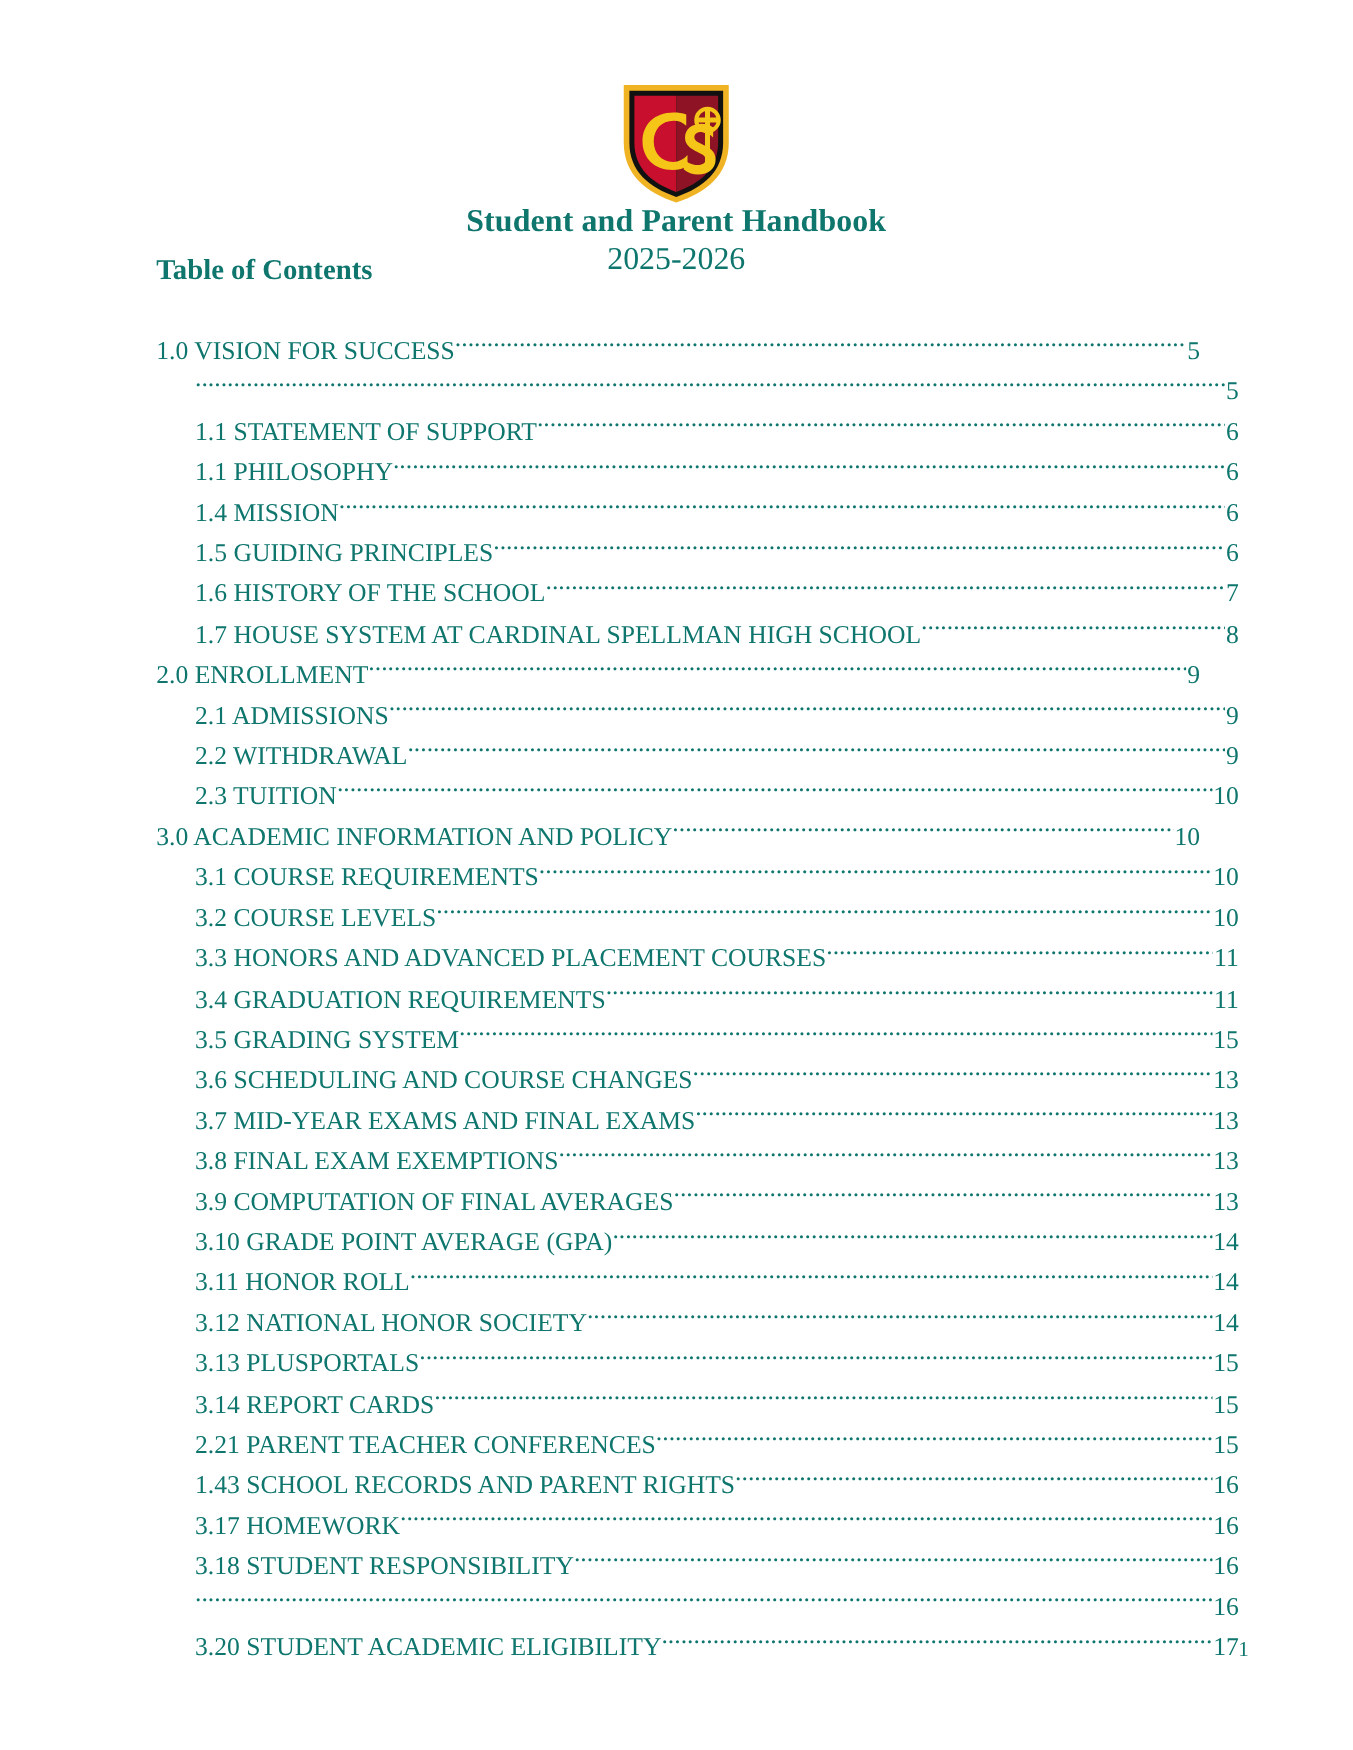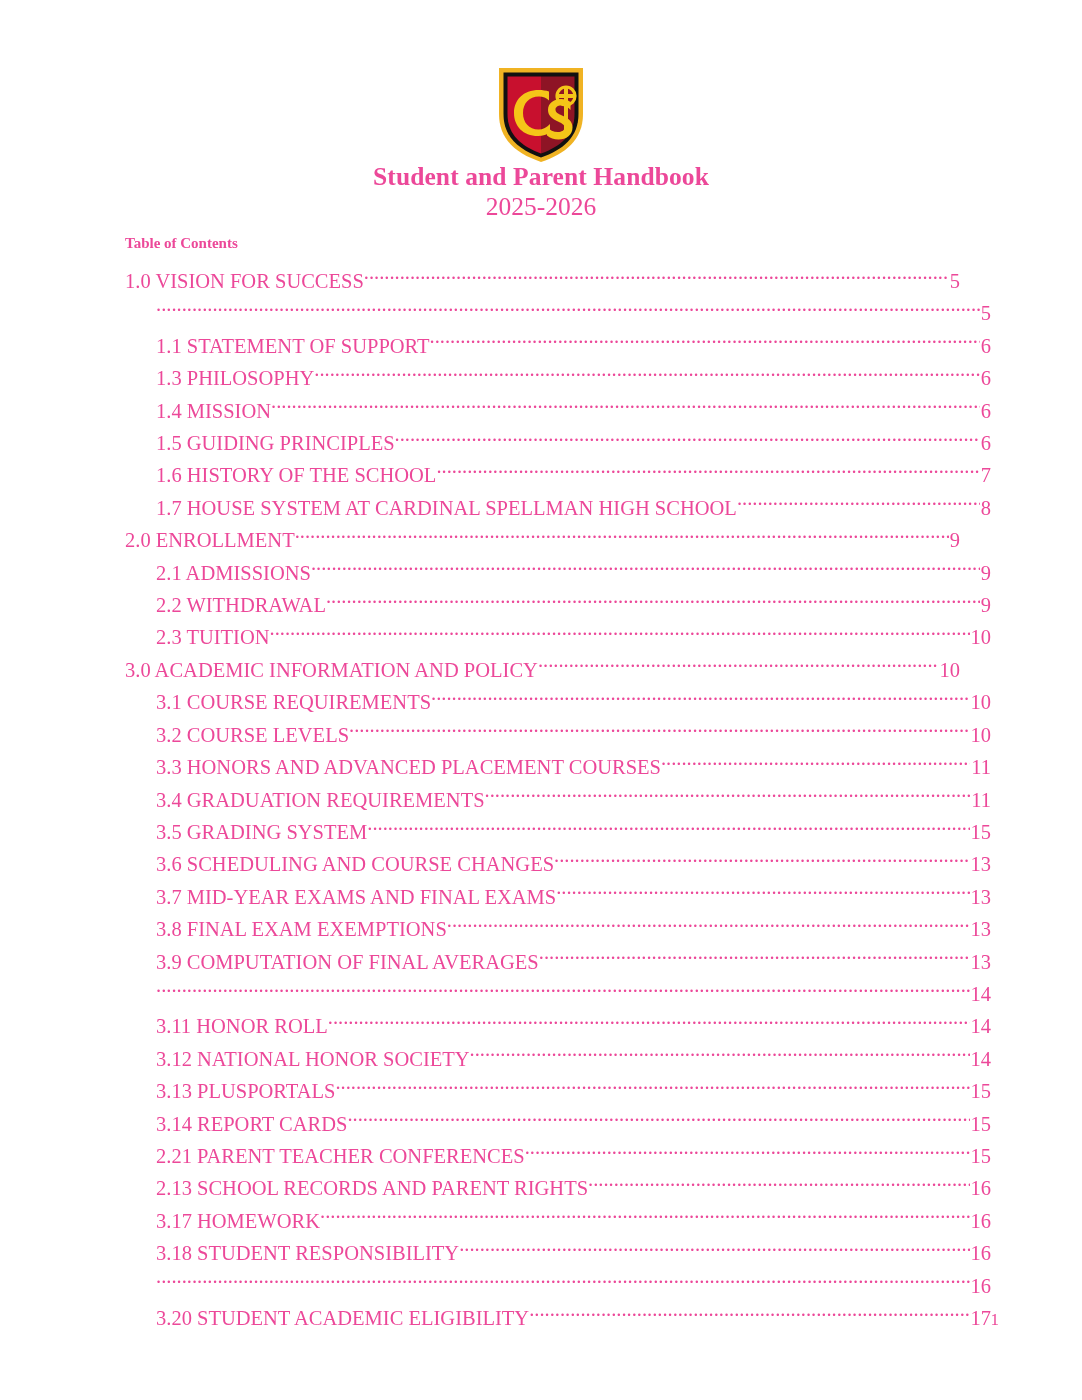--- a/index.html
+++ b/index.html
@@ -7,21 +7,21 @@
     padding: 0;
     background: #ffffff;
   }
   .page {
     position: relative;
     width: 1082px;
     height: 1400px;
     background: #ffffff;
     margin: 0 auto;
     font-family: "Liberation Serif", "DejaVu Serif", serif;
-    color: #ec4899;
+    color: #0f766e;
     overflow: hidden;
   }
 
   
   .logo-wrap {
     position: absolute;
     top: 62px;
     left: 0;
     width: 1082px;
     display: flex;
@@ -48,23 +48,23 @@
     width: 1082px;
     text-align: center;
     font-size: 25.5px;
     font-weight: normal;
     line-height: 30px;
   }
 
   
   .toc-heading {
     position: absolute;
-    top: 231px;
+    top: 204px;
     left: 125px;
-    font-size: 15px;
+    font-size: 23px;
     font-weight: bold;
     line-height: 24px;
   }
 
   .toc {
     position: absolute;
     top: 265px;
     left: 125px;
     width: 835px;
   }
@@ -176,21 +176,21 @@
       <div class="toc-entry level-2">
         <span class="toc-dots"></span>
         <span class="toc-page">5</span>
       </div>
       <div class="toc-entry level-2">
         <span class="toc-label">1.1 STATEMENT OF SUPPORT</span>
         <span class="toc-dots"></span>
         <span class="toc-page">6</span>
       </div>
       <div class="toc-entry level-2">
-        <span class="toc-label">1.3 PHILOSOPHY</span>
+        <span class="toc-label">1.1 PHILOSOPHY</span>
         <span class="toc-dots"></span>
         <span class="toc-page">6</span>
       </div>
       <div class="toc-entry level-2">
         <span class="toc-label">1.4 MISSION</span>
         <span class="toc-dots"></span>
         <span class="toc-page">6</span>
       </div>
       <div class="toc-entry level-2">
         <span class="toc-label">1.5 GUIDING PRINCIPLES</span>
@@ -271,20 +271,21 @@
         <span class="toc-label">3.8 FINAL EXAM EXEMPTIONS</span>
         <span class="toc-dots"></span>
         <span class="toc-page">13</span>
       </div>
       <div class="toc-entry level-2">
         <span class="toc-label">3.9 COMPUTATION OF FINAL AVERAGES</span>
         <span class="toc-dots"></span>
         <span class="toc-page">13</span>
       </div>
       <div class="toc-entry level-2">
+        <span class="toc-label">3.10 GRADE POINT AVERAGE (GPA)</span>
         <span class="toc-dots"></span>
         <span class="toc-page">14</span>
       </div>
       <div class="toc-entry level-2">
         <span class="toc-label">3.11 HONOR ROLL</span>
         <span class="toc-dots"></span>
         <span class="toc-page">14</span>
       </div>
       <div class="toc-entry level-2">
         <span class="toc-label">3.12 NATIONAL HONOR SOCIETY</span>
@@ -300,21 +301,21 @@
         <span class="toc-label">3.14 REPORT CARDS</span>
         <span class="toc-dots"></span>
         <span class="toc-page">15</span>
       </div>
       <div class="toc-entry level-2">
         <span class="toc-label">2.21 PARENT TEACHER CONFERENCES</span>
         <span class="toc-dots"></span>
         <span class="toc-page">15</span>
       </div>
       <div class="toc-entry level-2">
-        <span class="toc-label">2.13 SCHOOL RECORDS AND PARENT RIGHTS</span>
+        <span class="toc-label">1.43 SCHOOL RECORDS AND PARENT RIGHTS</span>
         <span class="toc-dots"></span>
         <span class="toc-page">16</span>
       </div>
       <div class="toc-entry level-2">
         <span class="toc-label">3.17 HOMEWORK</span>
         <span class="toc-dots"></span>
         <span class="toc-page">16</span>
       </div>
       <div class="toc-entry level-2">
         <span class="toc-label">3.18 STUDENT RESPONSIBILITY</span>

